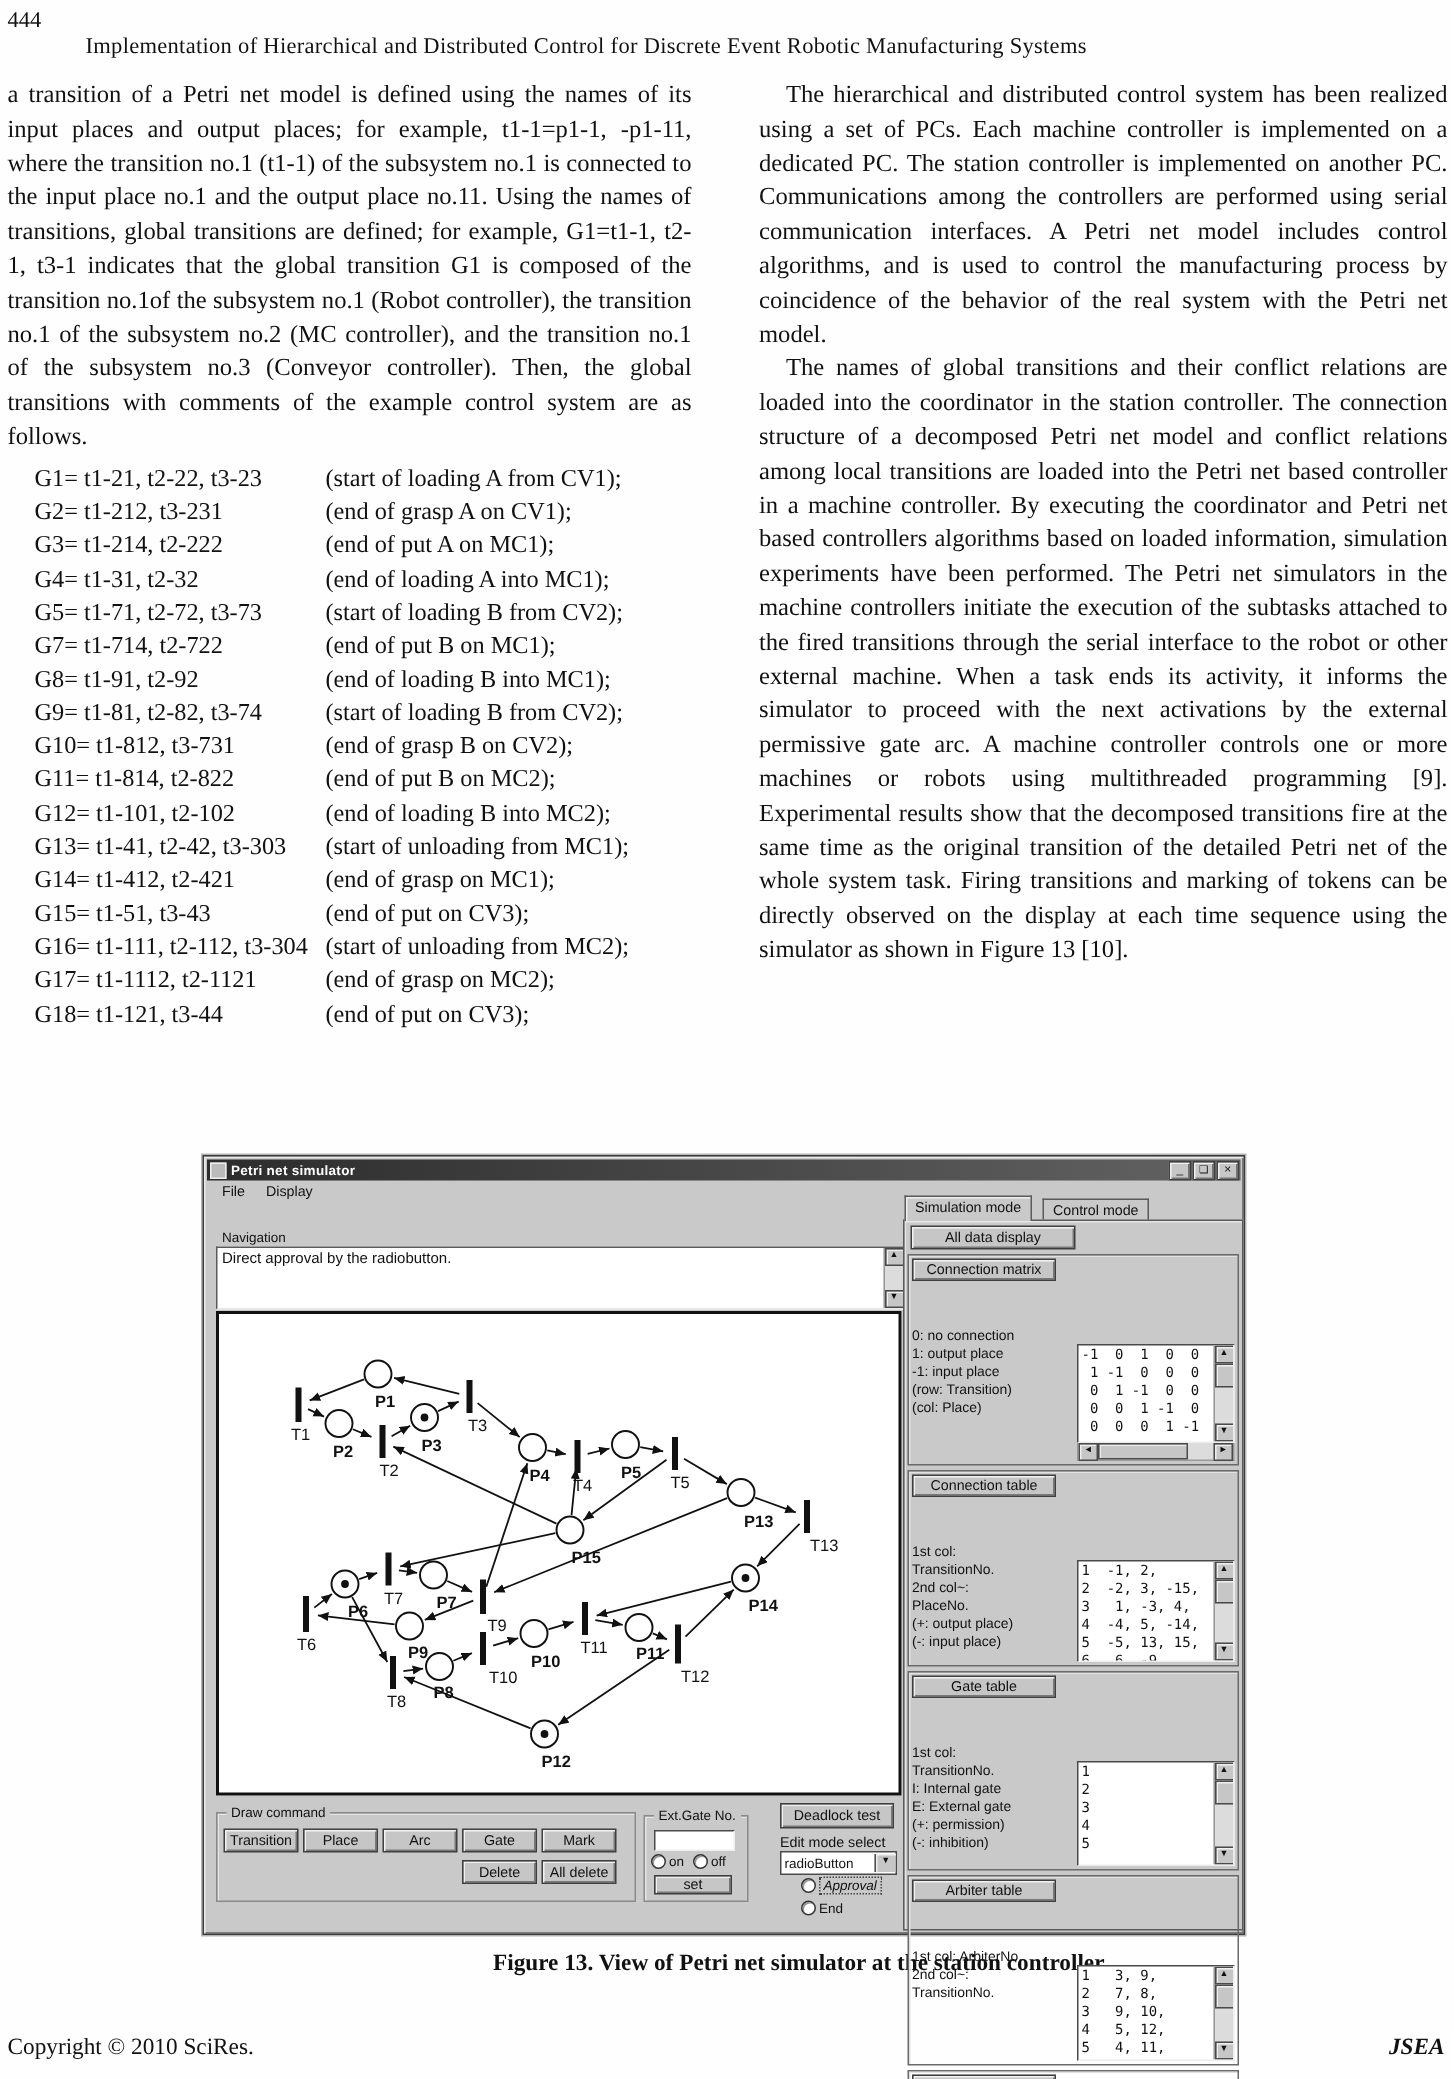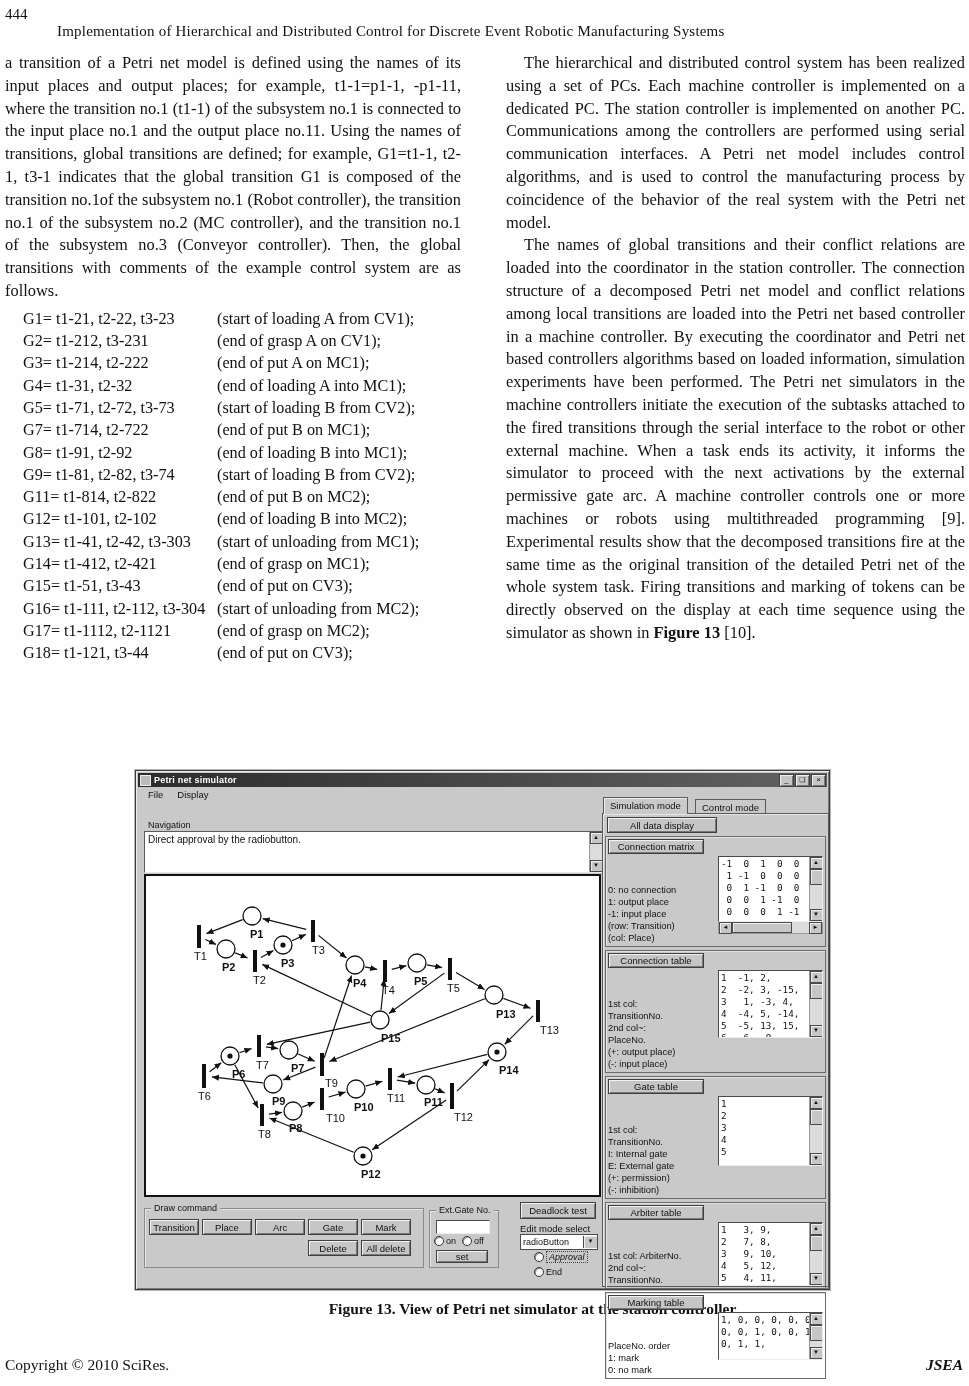--- a/index.html
+++ b/index.html
@@ -15,21 +15,21 @@
   .col p{margin:0 0 0 0;}
   .col p.ind{text-indent:18px;}
   .glist{margin-top:5px;font-size:16.2px;line-height:22.3px;padding-left:18px;}
   .grow{white-space:nowrap;}
   .gcode{display:inline-block;min-width:194px;}
   .caption{position:absolute;top:1300px;left:0;width:969px;text-align:center;
            font-weight:bold;font-size:15.5px;padding-left:48px;}
   .pfooter{position:absolute;top:1356px;left:5px;width:958px;display:flex;
            justify-content:space-between;font-size:15.5px;}
   .jsea{font-weight:bold;font-style:italic;}
-  b.figref{font-weight:bold;}
+  b.figref{font-weight:normal;}
   
   .window{position:absolute;left:135px;top:770px;width:693px;height:518px;background:#c9c9c9;
           border:1px solid #3c3c3c;box-shadow:inset 1px 1px 0 #ececec, inset -1px -1px 0 #7a7a7a, 0 0 0 1px #b5b5b5;
           font-family:"Liberation Sans",sans-serif;font-size:9.5px;color:#111;}
   .titlebar{position:absolute;left:2px;top:2px;right:2px;height:14px;
             background:linear-gradient(90deg,#2c2c2c,#636363);display:flex;align-items:center;color:#fff;}
   .title-icon{width:9px;height:9px;margin:0 3px 0 2px;background:#bbb;border:1px solid #eee;display:inline-block;}
   .title-text{font-size:9px;font-weight:bold;letter-spacing:.2px;flex:1;}
   .winbtns{display:flex;gap:1px;margin-right:1px;}
   .wbtn{width:13px;height:11px;background:#c6c6c6;border:1px solid #3f3f3f;
@@ -58,21 +58,21 @@
   .tab.inactive{top:28px;left:559px;z-index:1;height:11px;}
   .rpanel{position:absolute;left:466px;top:42px;width:227px;height:474px;border:1px solid #5a5a5a;
           box-shadow:inset 1px 1px 0 #e6e6e6;background:#c9c9c9;padding:3px 2px 0 2px;box-sizing:border-box;z-index:2;}
   .btn{background:#c6c6c6;border:1px solid #3f3f3f;box-shadow:inset 1px 1px 0 #f2f2f2, inset -1px -1px 0 #787878;
        font-family:"Liberation Sans",sans-serif;font-size:9.5px;color:#111;padding:0;}
   .alldata{display:block;width:110px;height:16px;margin:0 0 3px 2px;}
   .section{border:1px solid #6a6a6a;box-shadow:inset 1px 1px 0 #e2e2e2;margin-bottom:3px;padding:2px;}
   .section-btn{width:96px;height:15px;margin-bottom:2px;display:block;}
   .sec-body{display:flex;}
   .legend{width:110px;font-size:9.3px;line-height:12px;white-space:nowrap;margin-top:28px;}
-  .lbcol{flex:1;}
+  .lbcol{flex:1;margin-top:40px;}
   .listbox{position:relative;background:#fff;border:1px solid #4a4a4a;border-right-color:#ededed;border-bottom-color:#ededed;overflow:hidden;}
   .rows{position:absolute;left:2px;top:1px;right:13px;font-family:"DejaVu Sans Mono",monospace;
         font-size:9.3px;line-height:12px;}
   .lrow{white-space:pre;}
   .hscroll{height:11px;background:#dcdcdc;border:1px solid #999;border-top:none;display:flex;align-items:center;}
   
   .groupbox{position:absolute;border:1px solid #8a8a8a;box-shadow:inset 1px 1px 0 #e6e6e6;}
   .gb-label{position:absolute;top:-6px;left:6px;background:#c9c9c9;padding:0 3px;font-size:9px;white-space:nowrap;}
   .drawcmd{left:8px;top:437px;width:278px;height:58px;}
   .drow{position:absolute;display:flex;gap:3px;}
@@ -113,20 +113,21 @@
     <p>a transition of a Petri net model is defined using the names of its input places and output places; for example, t1-1=p1-1, -p1-11, where the transition no.1 (t1-1) of the subsystem no.1 is connected to the input place no.1 and the output place no.11. Using the names of transitions, global transitions are defined; for example, G1=t1-1, t2-1, t3-1 indicates that the global transition G1 is composed of the transition no.1of the subsystem no.1 (Robot controller), the transition no.1 of the subsystem no.2 (MC controller), and the transition no.1 of the subsystem no.3 (Conveyor controller). Then, the global transitions with comments of the example control system are as follows.</p>
     <div class="glist">
         <div class="grow"><span class="gcode">G1= t1-21, t2-22, t3-23</span><span class="gcomment">(start of loading A from CV1);</span></div>
         <div class="grow"><span class="gcode">G2= t1-212, t3-231</span><span class="gcomment">(end of grasp A on CV1);</span></div>
         <div class="grow"><span class="gcode">G3= t1-214, t2-222</span><span class="gcomment">(end of put A on MC1);</span></div>
         <div class="grow"><span class="gcode">G4= t1-31, t2-32</span><span class="gcomment">(end of loading A into MC1);</span></div>
         <div class="grow"><span class="gcode">G5= t1-71, t2-72, t3-73</span><span class="gcomment">(start of loading B from CV2);</span></div>
         <div class="grow"><span class="gcode">G7= t1-714, t2-722</span><span class="gcomment">(end of put B on MC1);</span></div>
         <div class="grow"><span class="gcode">G8= t1-91, t2-92</span><span class="gcomment">(end of loading B into MC1);</span></div>
         <div class="grow"><span class="gcode">G9= t1-81, t2-82, t3-74</span><span class="gcomment">(start of loading B from CV2);</span></div>
+        <div class="grow"><span class="gcode">G10= t1-812, t3-731</span><span class="gcomment">(end of grasp B on CV2);</span></div>
         <div class="grow"><span class="gcode">G11= t1-814, t2-822</span><span class="gcomment">(end of put B on MC2);</span></div>
         <div class="grow"><span class="gcode">G12= t1-101, t2-102</span><span class="gcomment">(end of loading B into MC2);</span></div>
         <div class="grow"><span class="gcode">G13= t1-41, t2-42, t3-303</span><span class="gcomment">(start of unloading from MC1);</span></div>
         <div class="grow"><span class="gcode">G14= t1-412, t2-421</span><span class="gcomment">(end of grasp on MC1);</span></div>
         <div class="grow"><span class="gcode">G15= t1-51, t3-43</span><span class="gcomment">(end of put on CV3);</span></div>
         <div class="grow"><span class="gcode">G16= t1-111, t2-112, t3-304</span><span class="gcomment">(start of unloading from MC2);</span></div>
         <div class="grow"><span class="gcode">G17= t1-1112, t2-1121</span><span class="gcomment">(end of grasp on MC2);</span></div>
         <div class="grow"><span class="gcode">G18= t1-121, t3-44</span><span class="gcomment">(end of put on CV3);</span></div>
       </div>
   </div>

